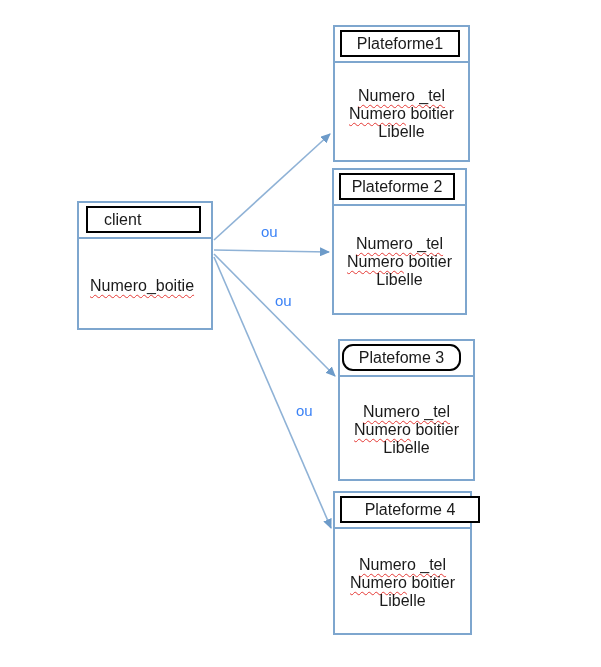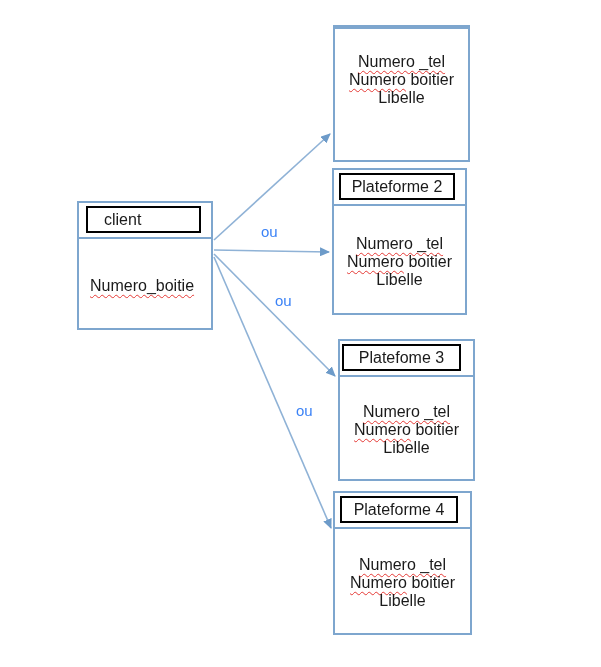--- a/index.html
+++ b/index.html
@@ -63,24 +63,24 @@
 
   
   .platform .ent-header{justify-content:center;}
   .platform .fields{height:99px;}
   .p1{left:333px;top:25px;width:137px;height:137px;}
   .p1 .ent-header{width:120px;}
   .p2{left:332px;top:168px;width:135px;height:147px;}
   .p2 .ent-header{width:116px;}
   .p2 .fields{height:109px;}
   .p3{left:338px;top:339px;width:137px;height:142px;}
-  .p3 .ent-header{left:2px;width:119px;}
+  .p3 .ent-header{left:2px;width:119px;border-radius:11px;}
   .p3 .fields{height:104px;}
   .p4{left:333px;top:491px;width:139px;height:144px;}
-  .p4 .ent-header{width:118px;}
+  .p4 .ent-header{width:140px;}
   .p4 .fields{height:106px;}
 
   .ou-label{
     position:absolute;
     font-size:15px;
     color:#3b82f6;
   }
   .ou-1{left:261px;top:223px;}
   .ou-2{left:275px;top:292px;}
   .ou-3{left:296px;top:402px;}
@@ -107,20 +107,25 @@
       <div class="ent-header">
         <span>client</span>
       </div>
     </div>
     <div class="fields">
       <div class="field squiggle">Numero_boitie</div>
     </div>
   </div>
 
   <div class="entity platform p1">
+    <div class="ent-header-row">
+      <div class="ent-header">
+        <span>Plateforme1</span>
+      </div>
+    </div>
     <div class="fields">
       <div class="field squiggle">Numero _tel</div>
       <div class="field"><span class="squiggle">Numero</span><span> boitier</span></div>
       <div class="field">Libelle</div>
     </div>
   </div>
 
   <div class="entity platform p2">
     <div class="ent-header-row">
       <div class="ent-header">

